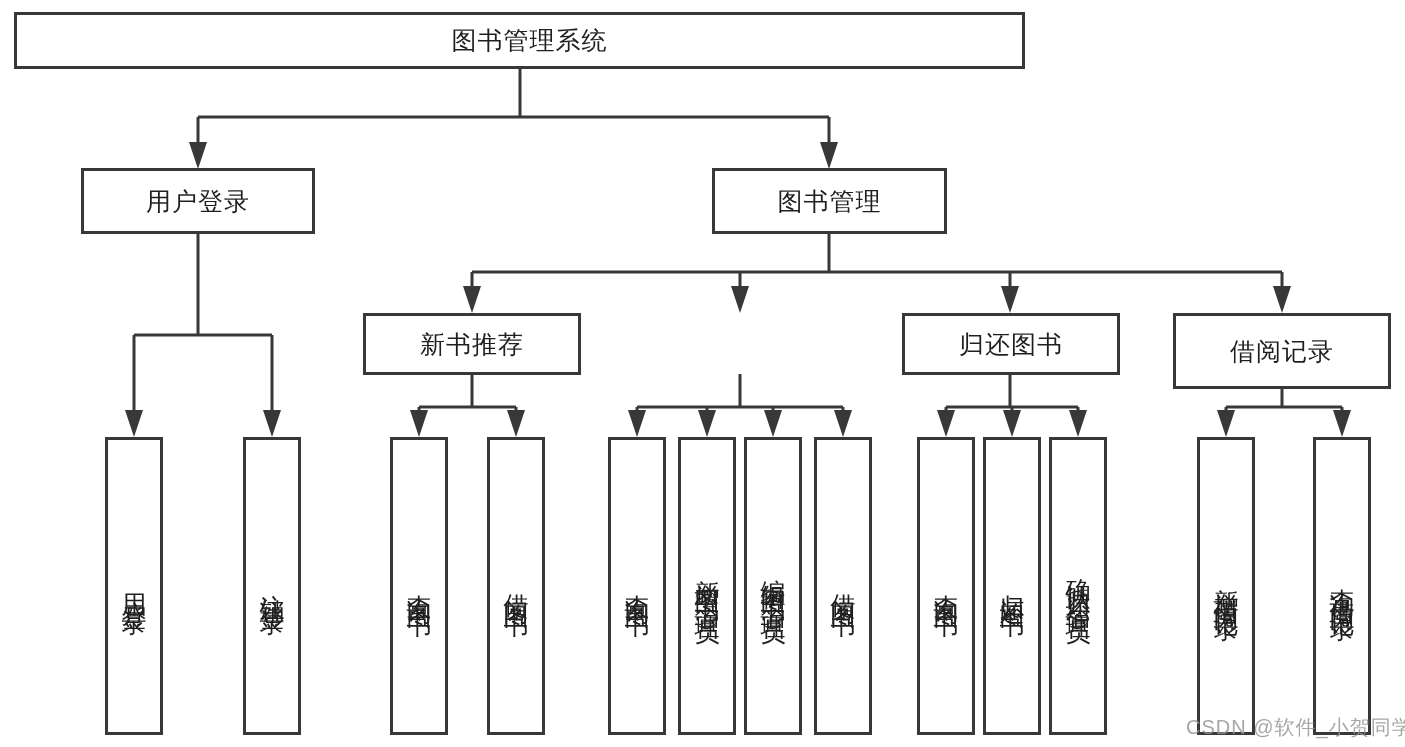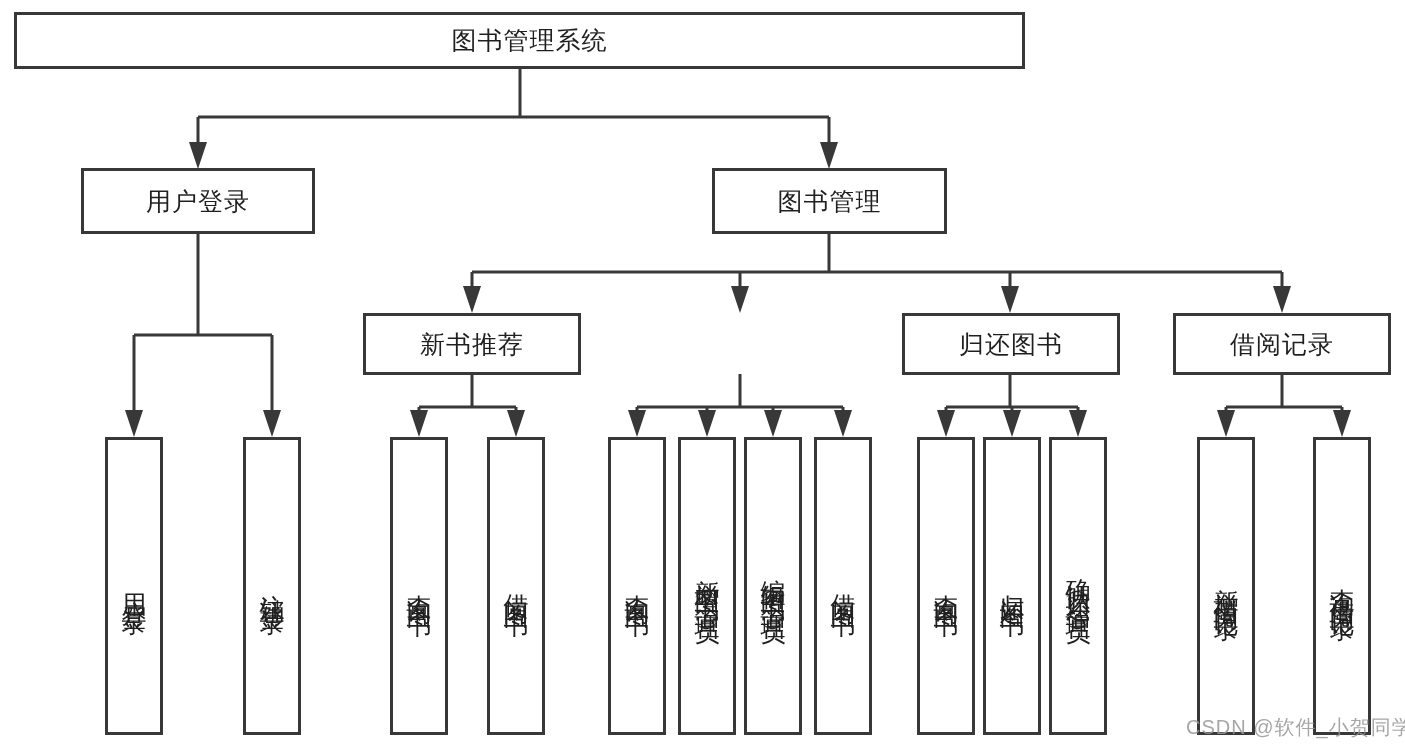--- a/index.html
+++ b/index.html
@@ -31,21 +31,21 @@
   .hlabel { font-size:25px; letter-spacing:1px; white-space:nowrap; }
   
   #n-root  { left:14px;  top:12px;  width:1011px; height:57px;padding-left:20px; }
   
   #n-l1a   { left:81px;  top:168px; width:234px;  height:66px; }
   #n-l1b   { left:712px; top:168px; width:235px;  height:66px; }
   
   #n-l2a   { left:363px; top:313px; width:218px;  height:62px; }
   #n-l2b   { left:631px; top:313px; width:218px;  height:62px; }
   #n-l2c   { left:902px; top:313px; width:218px;  height:62px; }
-  #n-l2d   { left:1173px;top:313px; width:218px;  height:62px; }
+  #n-l2d   { left:1173px;top:313px; width:218px;  height:76px; }
   
   .leaf { top:437px; width:58px; height:298px; }
   .vlabel {
     writing-mode:vertical-rl;
     text-orientation:mixed;
     font-size:25px;
     line-height:1;
     letter-spacing:6px;
     white-space:nowrap;
   }

